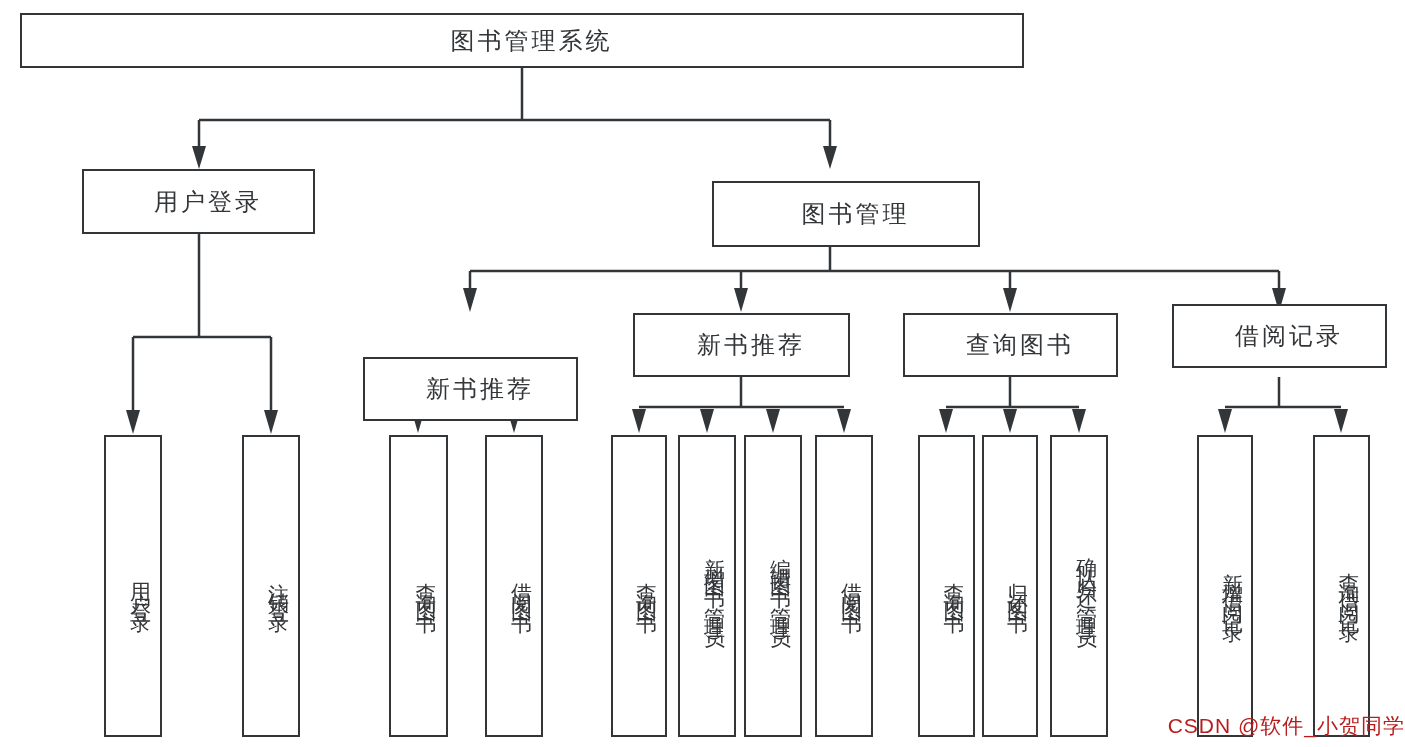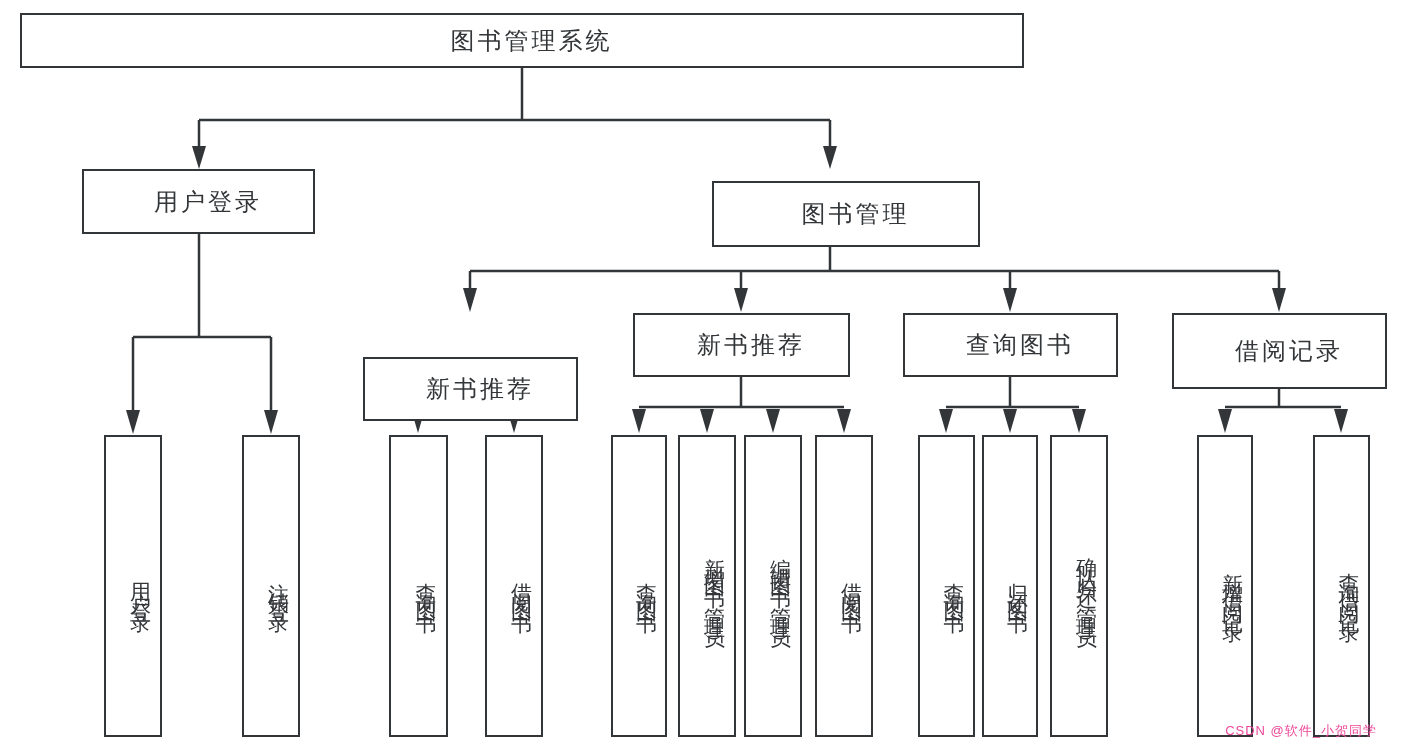--- a/index.html
+++ b/index.html
@@ -42,40 +42,40 @@
     letter-spacing: 10px;
     white-space: nowrap;
   }
   
   #n-root  { left: 20px;  top: 13px;  width: 1004px; height: 55px; }
   #n-l2-0  { left: 82px;  top: 169px; width: 233px;  height: 65px; }
   #n-l2-1  { left: 712px; top: 181px; width: 268px;  height: 66px; text-align: center; }
   #n-l3-0  { left: 363px; top: 313px; width: 215px;  height: 64px; margin-top: 44px; }
   #n-l3-1  { left: 633px; top: 313px; width: 217px;  height: 64px; }
   #n-l3-2  { left: 903px; top: 313px; width: 215px;  height: 64px; }
-  #n-l3-3  { left: 1172px; top: 313px; width: 215px; height: 76px; }
+  #n-l3-3  { left: 1172px; top: 304px; width: 215px; height: 64px; }
   #lf-0  { left: 104px;  width: 58px; }
   #lf-1  { left: 242px;  width: 58px; }
   #lf-2  { left: 389px;  width: 59px; }
   #lf-3  { left: 485px;  width: 58px; }
   #lf-4  { left: 611px;  width: 56px; }
   #lf-5  { left: 678px;  width: 58px; }
   #lf-6  { left: 744px;  width: 58px; }
   #lf-7  { left: 815px;  width: 58px; }
   #lf-8  { left: 918px;  width: 57px; }
   #lf-9  { left: 982px;  width: 56px; }
   #lf-10 { left: 1050px; width: 58px; }
   #lf-11 { left: 1197px; width: 56px; }
   #lf-12 { left: 1313px; width: 57px; }
   #watermark {
     position: absolute;
-    right: 28px;
+    right: 0;
     bottom: 7px;
-    font-size: 13px;
-    color: #ec4899;
+    font-size: 21px;
+    color: #b91c1c;
     letter-spacing: 1px;
     white-space: nowrap;
   }
 </style>
 </head>
 <body>
 
 <div id="canvas">
 
   <svg id="wires" viewBox="0 0 1405 747" xmlns="http://www.w3.org/2000/svg">

